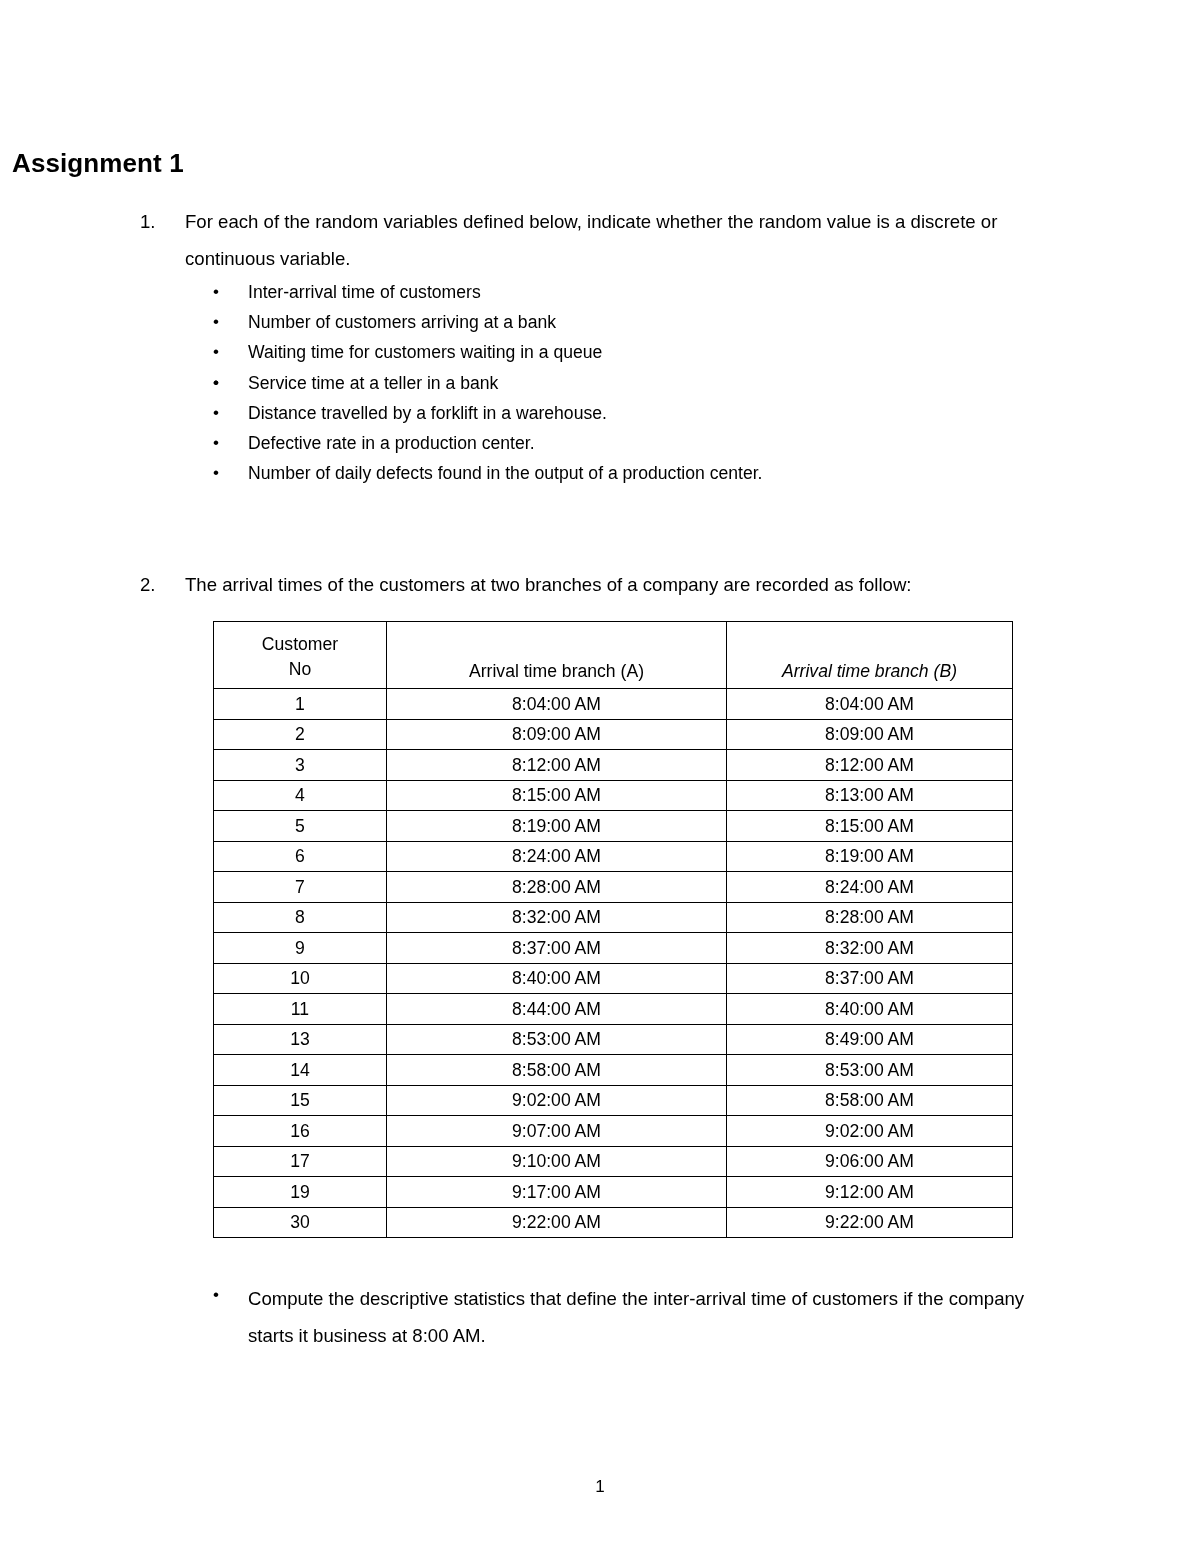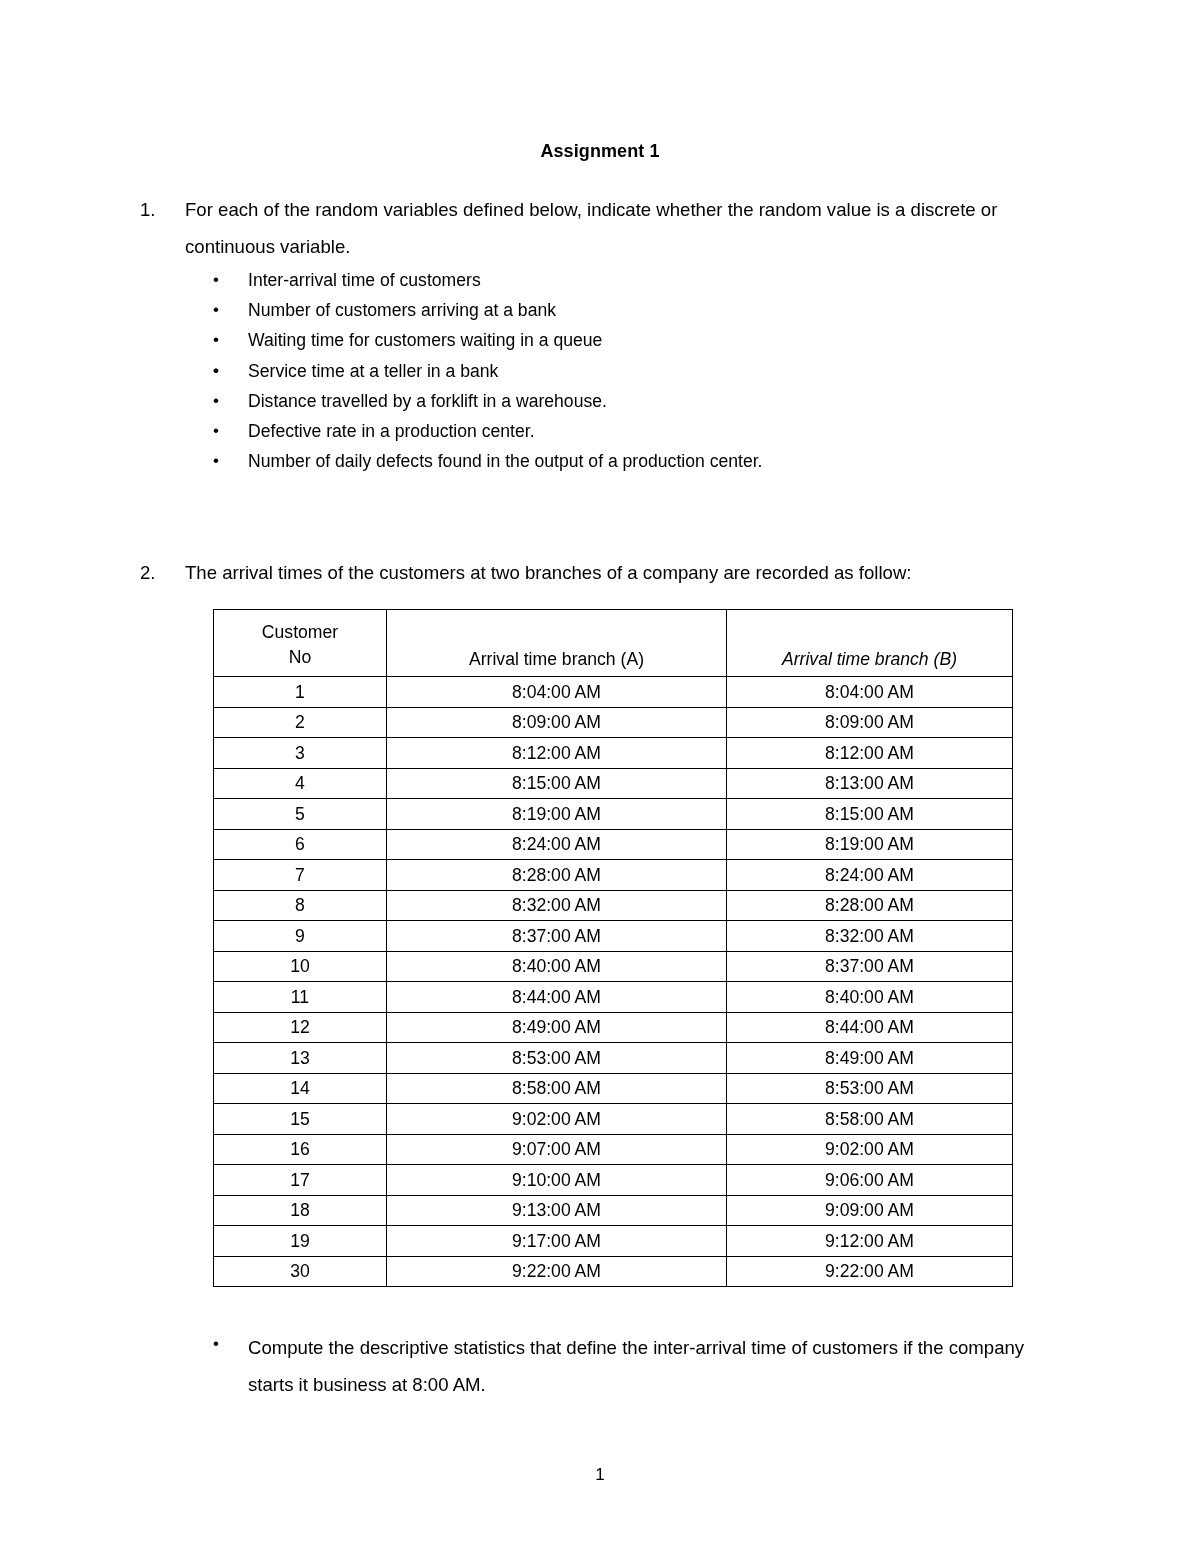--- a/index.html
+++ b/index.html
@@ -17,25 +17,24 @@
   }
   .page {
     position: relative;
     width: 1200px;
     height: 1553px;
     background: #ffffff;
     box-sizing: border-box;
     padding: 0;
   }
   .doc-title {
-    text-align: center;
-    font-size: 18px;
+    font-size: 26px;
     font-weight: bold;
     letter-spacing: 0.1px;
-    margin: 0;
+    margin: 12px;
     padding-top: 138px;
     line-height: 26px;
   }
   .numbered-list {
     margin: 0;
     padding: 0;
     list-style: none;
   }
   .num-item {
     position: relative;
@@ -263,25 +262,20 @@
           <td>10</td>
           <td>8:40:00 AM</td>
           <td>8:37:00 AM</td>
         </tr>
         <tr>
           <td>11</td>
           <td>8:44:00 AM</td>
           <td>8:40:00 AM</td>
         </tr>
         <tr>
-          <td>12</td>
-          <td>8:49:00 AM</td>
-          <td>8:44:00 AM</td>
-        </tr>
-        <tr>
           <td>13</td>
           <td>8:53:00 AM</td>
           <td>8:49:00 AM</td>
         </tr>
         <tr>
           <td>14</td>
           <td>8:58:00 AM</td>
           <td>8:53:00 AM</td>
         </tr>
         <tr>
@@ -293,25 +287,20 @@
           <td>16</td>
           <td>9:07:00 AM</td>
           <td>9:02:00 AM</td>
         </tr>
         <tr>
           <td>17</td>
           <td>9:10:00 AM</td>
           <td>9:06:00 AM</td>
         </tr>
         <tr>
-          <td>18</td>
-          <td>9:13:00 AM</td>
-          <td>9:09:00 AM</td>
-        </tr>
-        <tr>
           <td>19</td>
           <td>9:17:00 AM</td>
           <td>9:12:00 AM</td>
         </tr>
         <tr>
           <td>30</td>
           <td>9:22:00 AM</td>
           <td>9:22:00 AM</td>
         </tr>
       </tbody>

